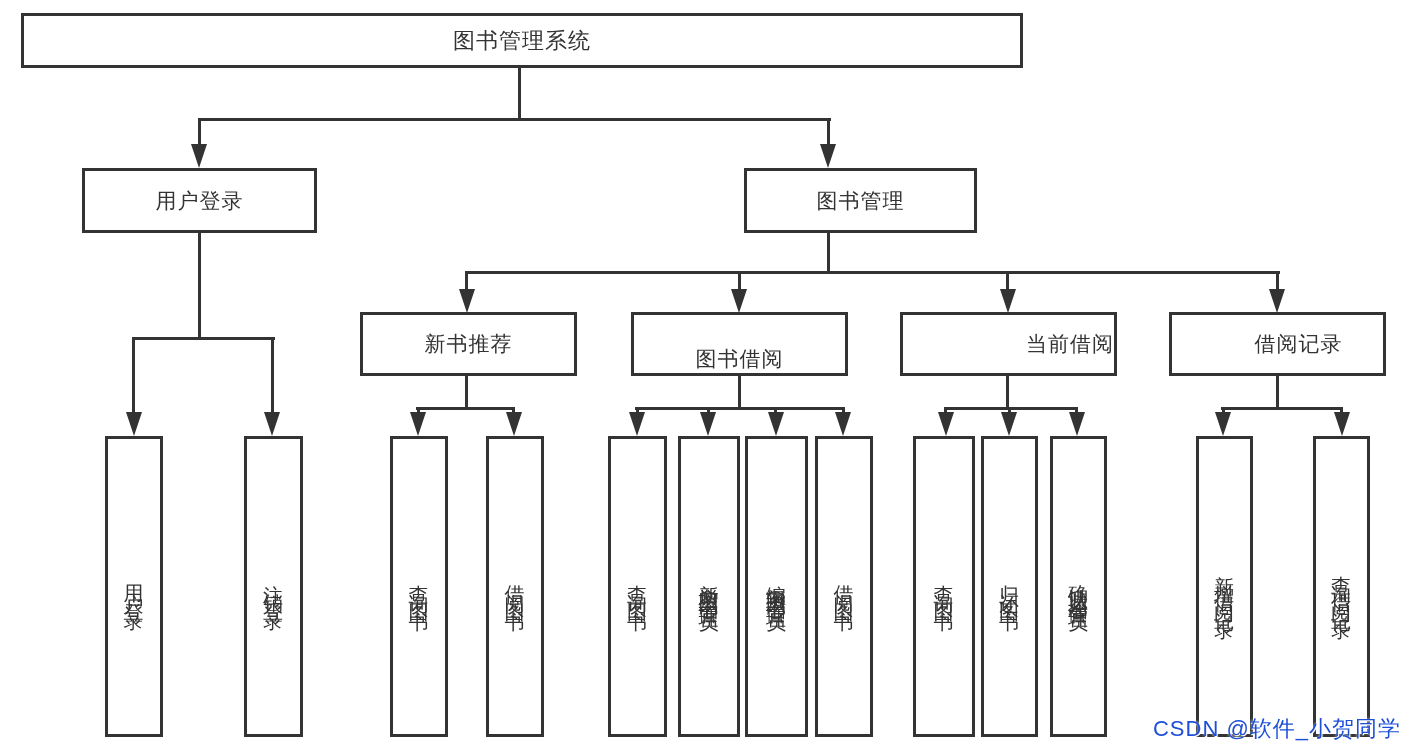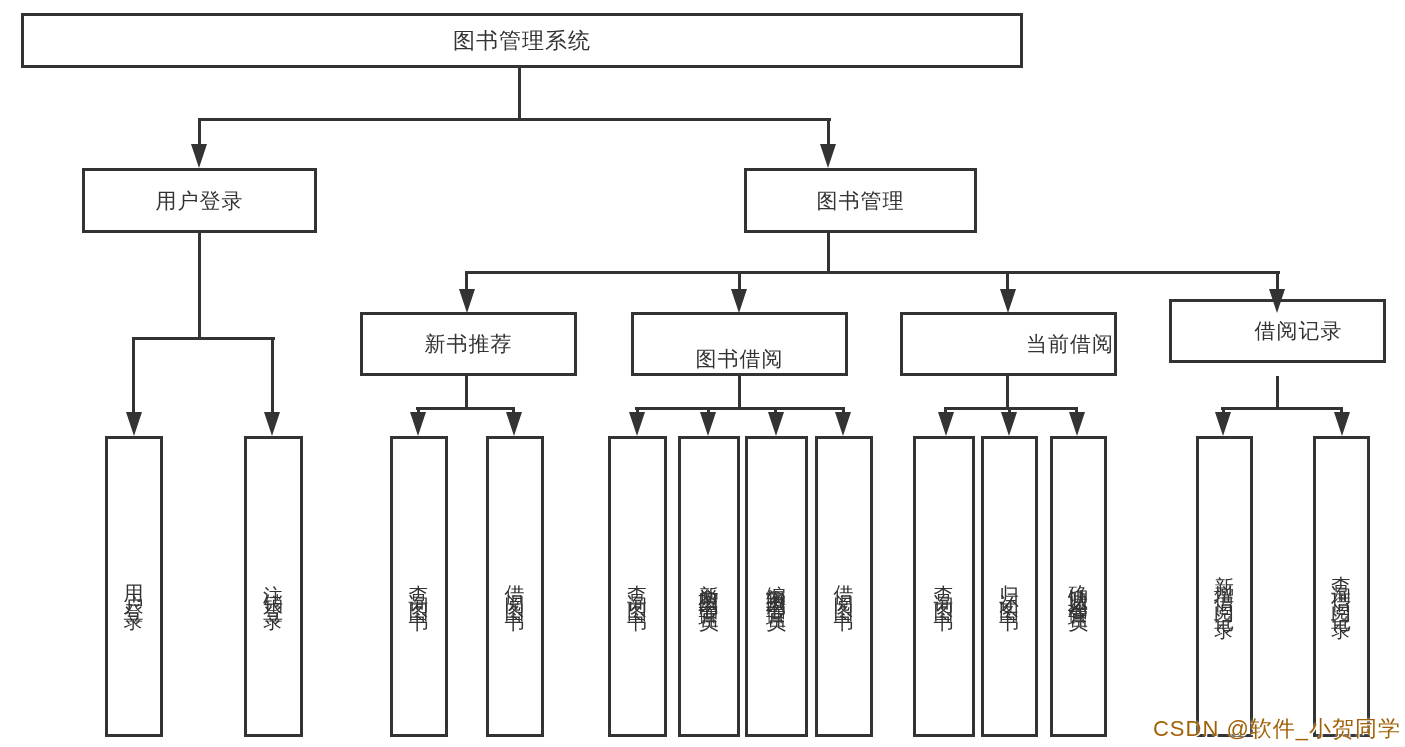--- a/index.html
+++ b/index.html
@@ -18,21 +18,21 @@
     font-size:20px;letter-spacing:9px;line-height:1;
   }
   .vbox.long{letter-spacing:4px;}
   .line{position:absolute;background:#333;}
   .arrow{
     position:absolute;width:0;height:0;
     border-left:8px solid transparent;border-right:8px solid transparent;
     border-top:24px solid #333;
   }
   .watermark{
-    position:absolute;right:4px;bottom:3px;font-size:22px;color:#a16207;
+    position:absolute;right:4px;bottom:3px;font-size:22px;color:#1d4ed8;
     letter-spacing:1px;white-space:nowrap;z-index:10;
     text-shadow:0 0 3px #fff,1px 1px 0 #fff;
   }
 </style>
 </head>
 <body>
 
 <div class="canvas">
 
   <div class="node title" style="left:21px;top:13px;width:1002px;height:55px;">
@@ -52,21 +52,21 @@
   </div>
 
   <div class="node" style="left:631px;top:312px;width:217px;height:64px;align-items:flex-end;">
     <span>图书借阅</span>
   </div>
 
   <div class="node" style="left:900px;top:312px;width:217px;height:64px;justify-content:flex-end;">
     <span>当前借阅</span>
   </div>
 
-  <div class="node" style="left:1169px;top:299px;width:217px;height:64px;padding-left:42px;">
+  <div class="node" style="left:1169px;top:312px;width:217px;height:64px;padding-left:42px;">
     <span>借阅记录</span>
   </div>
 
   <div class="node vbox" style="left:105px;top:436px;width:58px;height:301px;">
     <span>用户登录</span>
   </div>
   <div class="node vbox" style="left:244px;top:436px;width:59px;height:301px;">
     <span>注销登录</span>
   </div>
 

